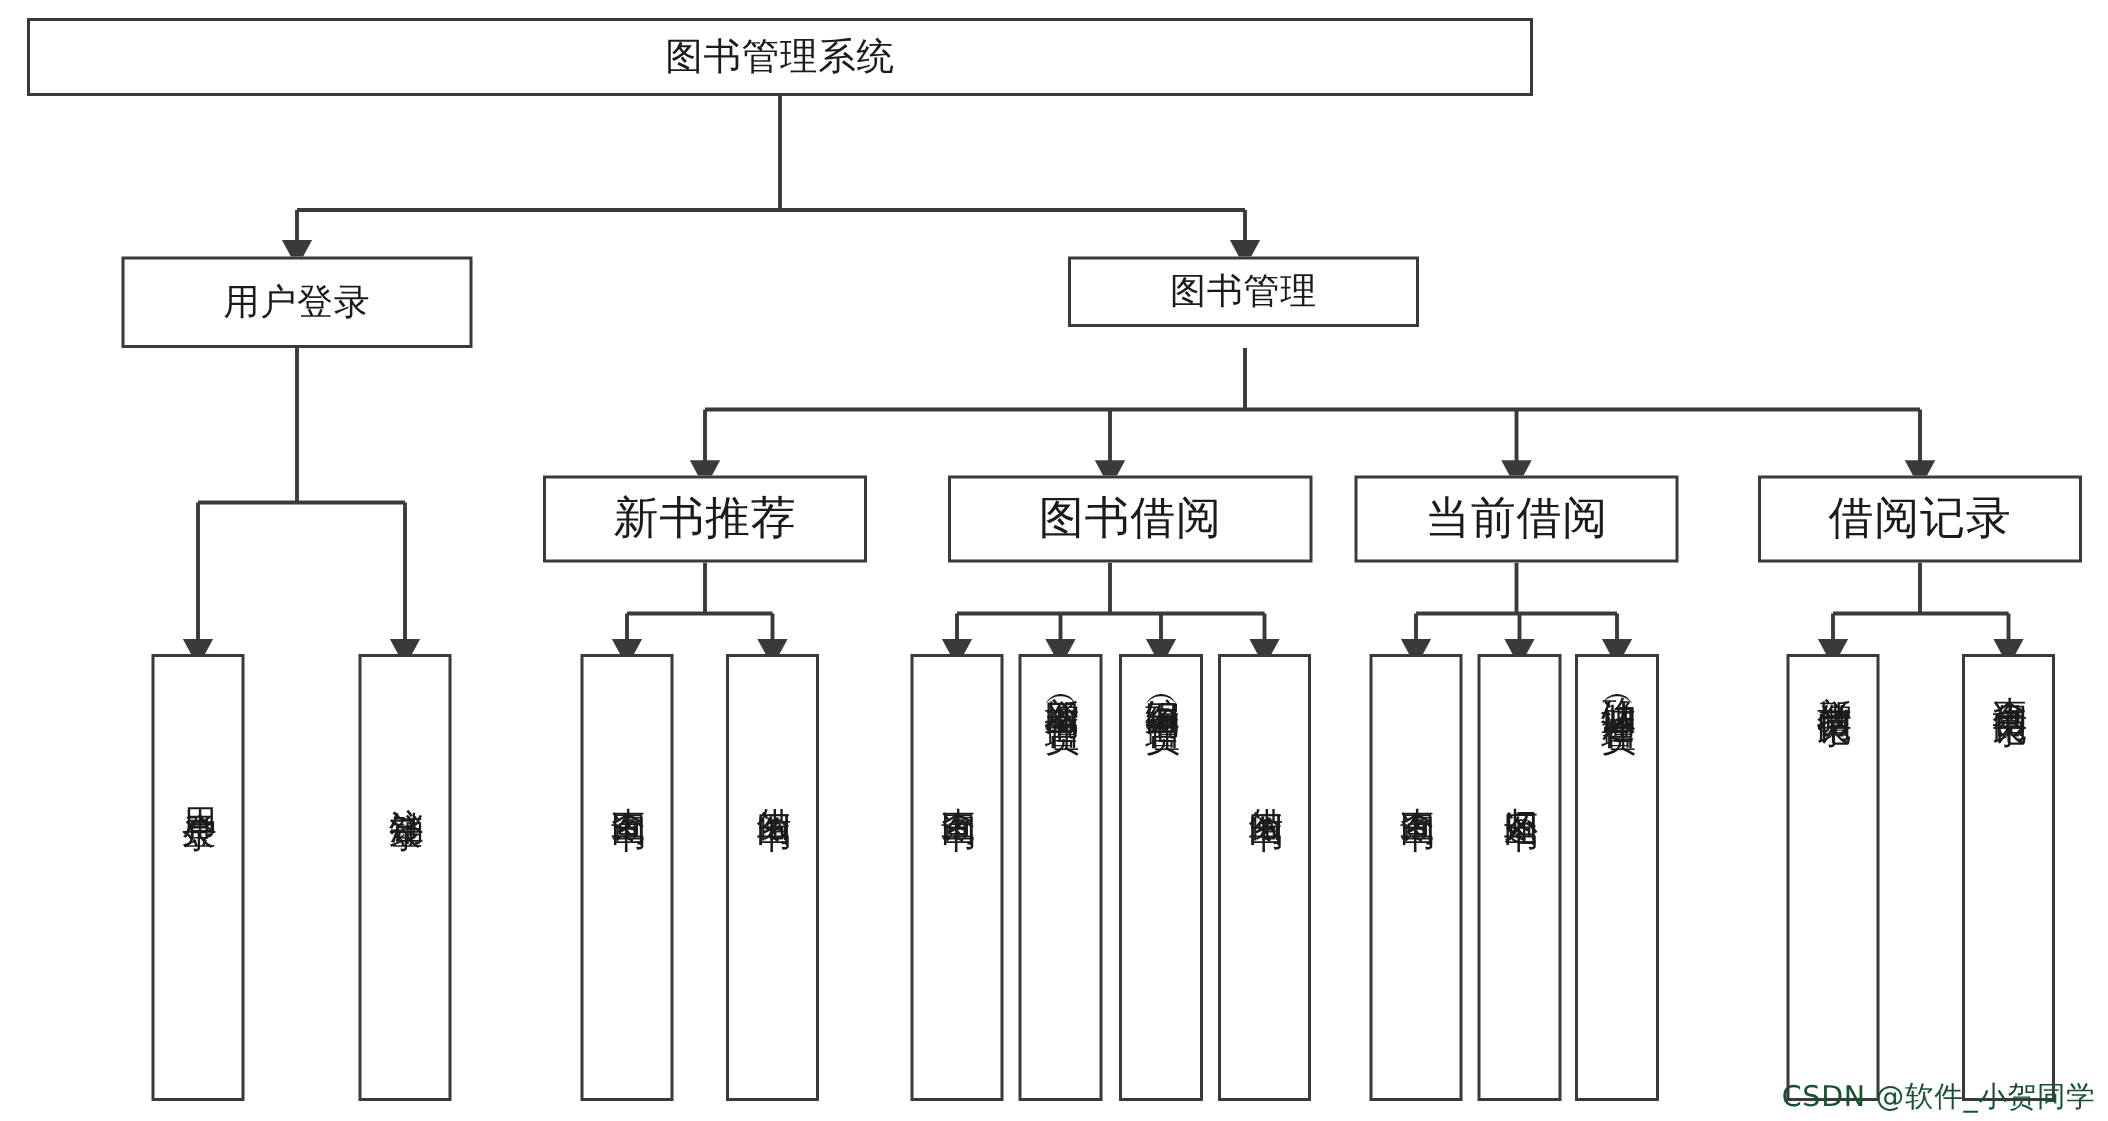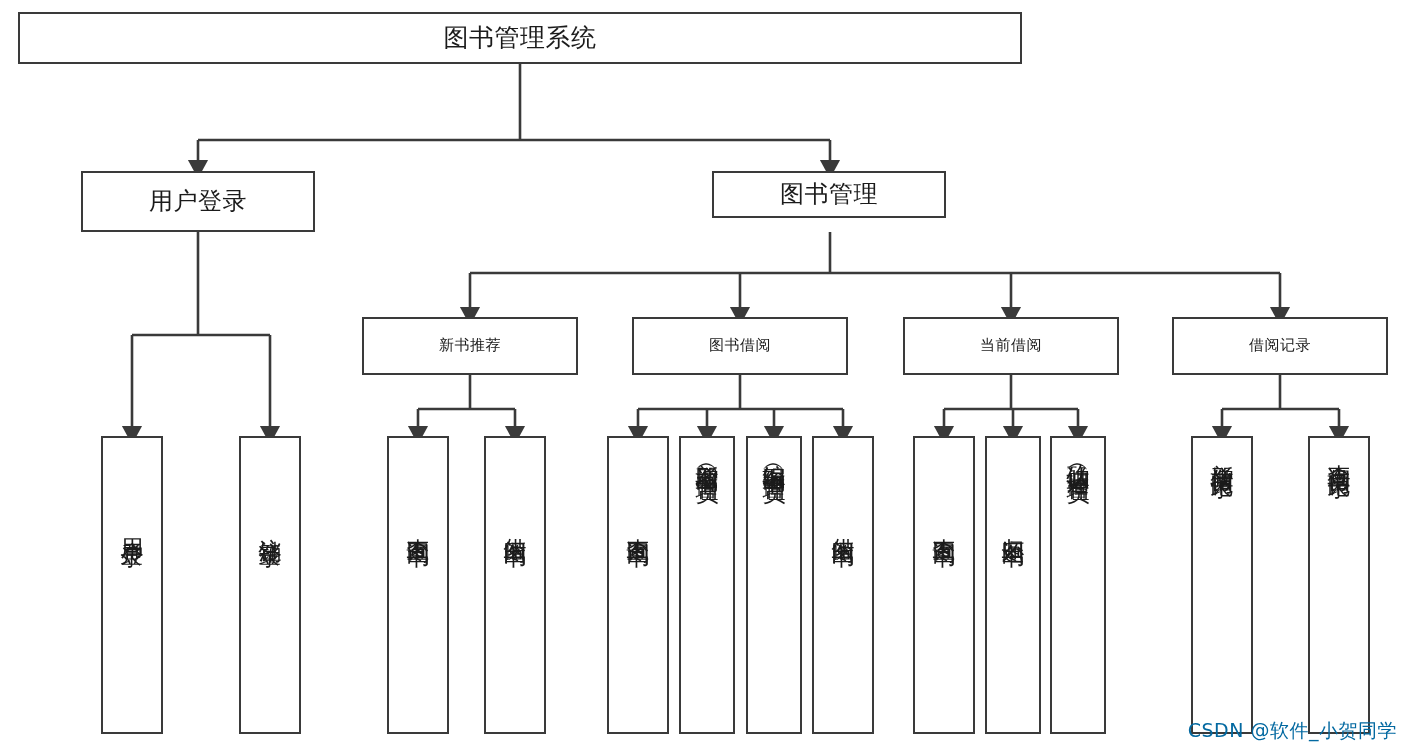--- a/index.html
+++ b/index.html
@@ -37,21 +37,21 @@
     z-index: 2;
   }
   .node-label {
     display: block;
     line-height: 1.02;
     letter-spacing: 0.5px;
     white-space: nowrap;
   }
   .n-root .node-label { font-size: 25px; }
   .n-l2 .node-label   { font-size: 24px; }
-  .n-l3 .node-label   { font-size: 15px; }
+  .n-l3 .node-label   { font-size: 30px; }
 
   
   .n-leaf {
     align-items: flex-start;
     justify-content: center;
     padding-top: 8px;
   }
   .n-leaf .node-label {
     writing-mode: vertical-rl;
     text-orientation: upright;
@@ -61,21 +61,21 @@
     white-space: nowrap;
   }
   .leaf-mid .node-label { margin-top: 74px; }
   .leaf-tall .node-label { margin-top: 0px; }
 
   #watermark {
     position: absolute;
     right: 8px;
     bottom: 3px;
     font-size: 19px;
-    color: #0369a1;
+    color: #14532d;
     letter-spacing: 0.5px;
     z-index: 5;
     white-space: nowrap;
   }
 </style>
 </head>
 <body>
 
 <div id="canvas">
 
@@ -136,21 +136,21 @@
   <div class="node n-l2" style="left:81px; top:171px; width:234px; height:61px;">
     <span class="node-label">用户登录</span>
   </div>
   <div class="node n-l2" style="left:712px; top:171px; width:234px; height:47px;">
     <span class="node-label">图书管理</span>
   </div>
 
   <div class="node n-l3" style="left:362px; top:317px; width:216px; height:58px;">
     <span class="node-label">新书推荐</span>
   </div>
-  <div class="node n-l3" style="left:632px; top:317px; width:216px; height:58px;">
+  <div class="node n-l3" style="left:632px; top:317px; width:243px; height:58px;">
     <span class="node-label">图书借阅</span>
   </div>
   <div class="node n-l3" style="left:1172px; top:317px; width:216px; height:58px;">
     <span class="node-label">借阅记录</span>
   </div>
   <div class="node n-l3" style="left:903px; top:317px; width:216px; height:58px;">
     <span class="node-label">当前借阅</span>
   </div>
 
   <div class="node n-leaf leaf-mid" style="left:101px; top:436px; width:62px; height:298px;">

